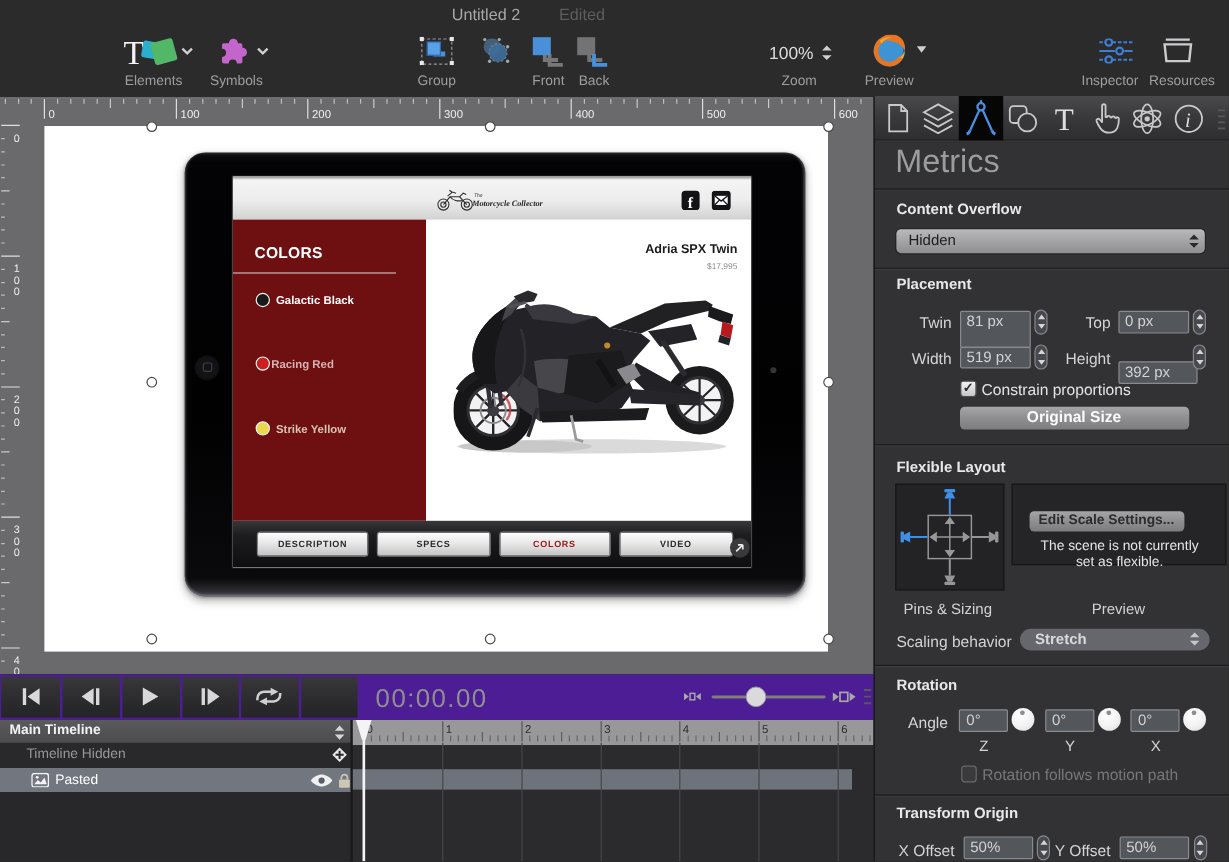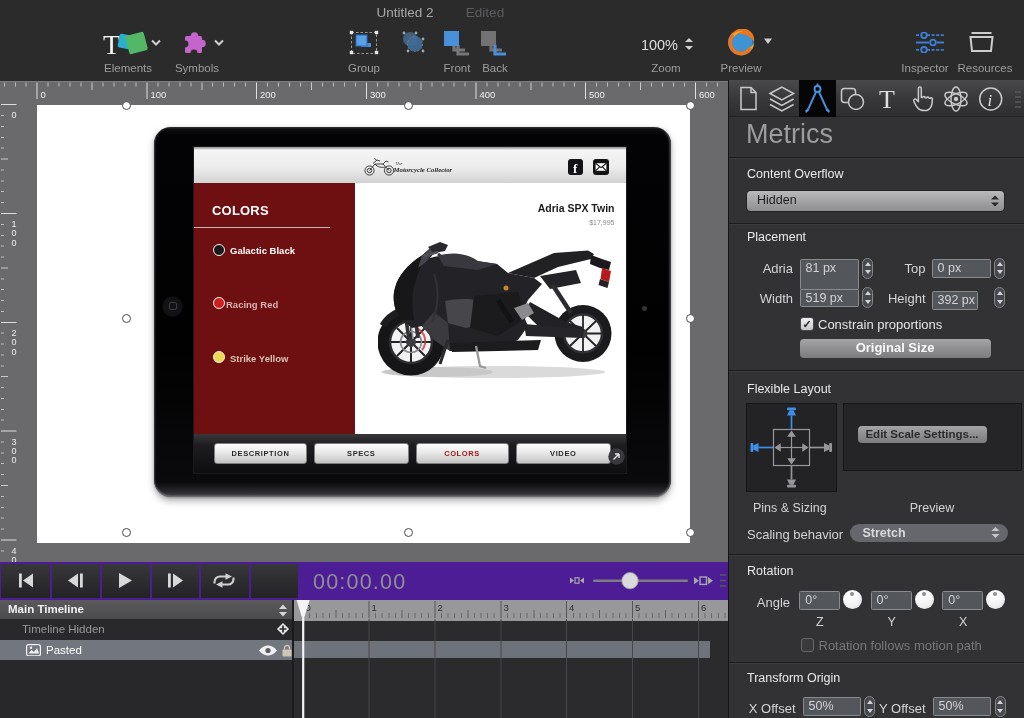--- a/index.html
+++ b/index.html
@@ -33,21 +33,21 @@
 #tlhead{position:absolute;left:0;top:38px;width:293px;height:21px;background:linear-gradient(180deg,#5a5a5c 0,#4b4b4e 100%);border-bottom:1px solid #39393b}
 #trulerbg{position:absolute;left:293px;top:38px;width:435px;height:21px;background:#98989b}
 .tact{position:absolute;left:0;top:57px;width:293px;height:20.5px;background:#29292b;color:#98989a;font-size:11.5px;line-height:20px}
 .tpast{position:absolute;left:0;top:77.5px;width:293px;height:20.5px;background:#72767e;color:#fff;font-size:11.5px;line-height:20px}
 #tgrid{position:absolute;left:293px;top:59px;width:435px;height:97px;background:#2b2b2d}
 
 #panel{left:728px;top:80px;width:296px;height:638px;background:#323235;border-left:1px solid #151517}
 #ibar{position:absolute;left:0;top:0;width:296px;height:37px;background:linear-gradient(180deg,#4a4a4c 0,#3a3a3c 45%,#2e2e30 100%);border-bottom:1px solid #232325}
 #isel{position:absolute;left:70px;top:0;width:37px;height:37px;background:#060607}
 .divi{position:absolute;left:0;width:296px;height:1px;background:#1c1c1e;box-shadow:0 1px 0 #3c3c3f}
-.sech{position:absolute;font-size:12.5px;font-weight:normal;color:#e8e8ea;white-space:nowrap}
+.sech{position:absolute;font-size:12.5px;font-weight:bold;color:#e8e8ea;white-space:nowrap}
 .flbl{position:absolute;font-size:13px;color:#d4d4d6;white-space:nowrap;text-align:right}
 .field{position:absolute;background:#53565b;border:1px solid #888a8e;border-radius:1.5px;color:#d2d3d5;font-size:12.5px;line-height:16.5px;padding-left:5px;white-space:nowrap}
 .stepper{position:absolute;width:11px;height:21px;background:#47494e;border:1px solid #85878b;border-radius:5.5px}
 .stepper:before{content:"";position:absolute;left:1.7px;top:3.2px;border-left:3.1px solid transparent;border-right:3.1px solid transparent;border-bottom:4.5px solid #d6d6d8}
 .stepper:after{content:"";position:absolute;left:1.7px;bottom:3.2px;border-left:3.1px solid transparent;border-right:3.1px solid transparent;border-top:4.5px solid #d6d6d8}
 .ddl{position:absolute;border-radius:4px;background:linear-gradient(180deg,#b9b9bb 0,#a6a6a8 45%,#8e8e90 100%);
  color:#1d1d1f;font-size:12.5px;font-weight:normal;box-shadow:0 0 0 1px #232325}
 .gbtn{position:absolute;border-radius:4px;background:linear-gradient(180deg,#a5a5a7 0,#919193 45%,#7c7c7e 100%);
  color:#fafafc;font-weight:bold;text-align:center}
 .knob{position:absolute;width:19px;height:19px;border-radius:50%;background:radial-gradient(circle at 38% 30%,#ffffff 0,#f2f2f3 55%,#d9d9db 100%)}
@@ -410,31 +410,31 @@
         </svg>
       </div>
       <div class="ab" style="left:17px;top:39px;font-size:27px;color:#9b9c9e;font-weight:400">Metrics</div>
       <div class="divi" style="top:76.5px"></div>
       <div class="sech" style="left:18px;top:87px">Content Overflow</div>
       <div class="ddl" style="left:18px;top:111px;width:256.5px;height:19.5px;line-height:18.5px"><span style="margin-left:10px">Hidden</span><svg class="ab" style="right:3px;top:2.75px" width="12" height="14" viewBox="0 0 12 14">
           <path d="M2,5.5 L6,1.5 L10,5.5 z M2,8.5 L6,12.5 L10,8.5 z" fill="#2a2a2c"></path>
         </svg></div>
       <div class="divi" style="top:143px"></div>
       <div class="sech" style="left:18px;top:150px">Placement</div>
-      <div class="flbl" style="left:20px;top:181px;width:44px">Adria</div>
+      <div class="flbl" style="left:20px;top:181px;width:44px">Twin</div>
       <div class="field" style="left:70.5px;top:179px;width:59px;height:31px">81 px</div>
       <div class="stepper" style="left:133.0px;top:177.5px"></div>
       <div class="flbl" style="left:150px;top:181px;width:46.5px">Top</div>
       <div class="field" style="left:202.5px;top:179px;width:59px;height:18.5px">0 px</div>
       <div class="stepper" style="left:265.0px;top:177.5px"></div>
       <div class="flbl" style="left:20px;top:210.5px;width:44px">Width</div>
       <div class="field" style="left:70.5px;top:208.5px;width:59px;height:18.5px">519 px</div>
       <div class="stepper" style="left:133.0px;top:207.0px"></div>
       <div class="flbl" style="left:150px;top:210.5px;width:46.5px">Height</div>
-      <div class="field" style="left:202.5px;top:211px;width:46px;height:18.5px">392 px</div>
+      <div class="field" style="left:202.5px;top:221px;width:66px;height:18.5px">392 px</div>
       <div class="stepper" style="left:265.0px;top:207.0px"></div>
       <div class="ab" style="left:71px;top:237px;width:14px;height:14px;border-radius:3px;background:linear-gradient(180deg,#f2f2f4,#c6c6c8);border:1px solid #4a4a4e;color:#2a2a2c;font-size:11px;font-weight:bold;text-align:center;line-height:13px">✓</div>
       <div class="ab" style="left:89px;top:237px;font-size:13px;color:#e4e4e6">Constrain proportions</div>
       <div class="gbtn" style="left:70.5px;top:259px;width:191px;height:18.5px;font-size:13px;line-height:18px">Original Size</div>
       <div class="divi" style="top:289.5px"></div>
       <div class="sech" style="left:18px;top:302px">Flexible Layout</div>
       <div class="ab" style="left:17px;top:323px;width:90.5px;height:89px;background:#232326;border:1px solid #161618">
         <svg class="ab" style="left:0;top:0" width="88.5" height="87" viewBox="0 0 88.5 87">
           <rect x="26.5" y="25.5" width="36" height="36" fill="none" stroke="#98989a" stroke-width="1.2"></rect>
           <g stroke="#98989a" stroke-width="1.2" fill="#98989a">
@@ -462,20 +462,21 @@
           </g>
           <g fill="#96969a">
             <rect x="40" y="80.7" width="9" height="2.8" rx="1"></rect>
             <path d="M42.6,80.7 h3.8 l2.6,-5.2 h-9 z"></path>
             <path d="M44.5,62 V75.5" stroke="#96969a" stroke-width="1.7"></path>
           </g>
         </svg>
       </div>
       <div class="ab" style="left:113.5px;top:323px;width:179px;height:68px;background:#252528;border:1px solid #161618">
         <div class="gbtn" style="left:14px;top:22px;width:129px;height:16.5px;font-size:11.5px;line-height:16px;color:#2c2c2e">Edit Scale Settings...</div>
+        <div class="ab" style="left:0;top:45px;width:179px;text-align:center;font-size:11.5px;color:#e6e6e8;line-height:13.5px">The scene is not currently<br>set as flexible.</div>
       </div>
       <div class="ab" style="left:24px;top:421px;font-size:12.5px;color:#d2d2d4">Pins &amp; Sizing</div>
       <div class="ab" style="left:113px;top:421px;width:180px;text-align:center;font-size:12.5px;color:#d2d2d4">Preview</div>
       <div class="ab" style="left:18px;top:447px;font-size:13px;color:#d2d2d4">Scaling behavior</div>
       <div class="ab" style="left:120.5px;top:443.5px;width:158px;height:18px;border-radius:9px;background:#65676c;color:#d8d9db;font-size:12.5px;font-weight:bold;line-height:18px"><span style="margin-left:13px">Stretch</span><svg class="ab" style="right:7px;top:2.5px" width="11" height="13" viewBox="0 0 11 13">
           <path d="M1.5,5 L5.5,1 L9.5,5 z M1.5,8 L5.5,12 L9.5,8 z" fill="#c6c6c8"></path>
         </svg></div>
       <div class="divi" style="top:473.5px"></div>
       <div class="sech" style="left:18px;top:484px">Rotation</div>
       <div class="flbl" style="left:10px;top:515px;width:51px">Angle</div>

